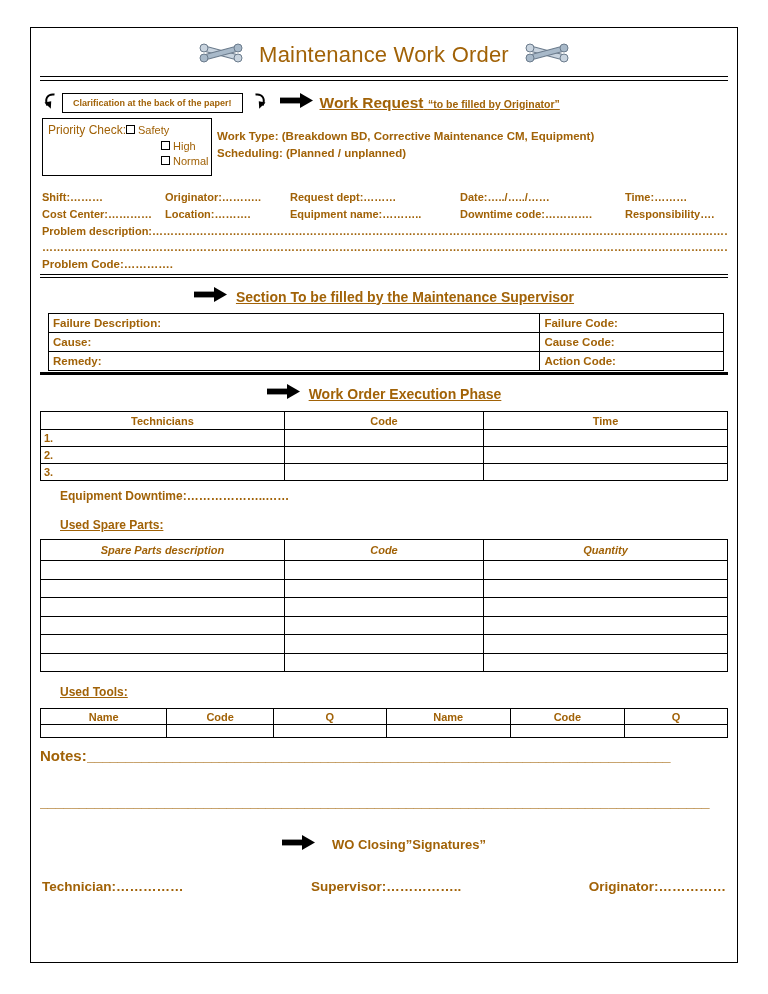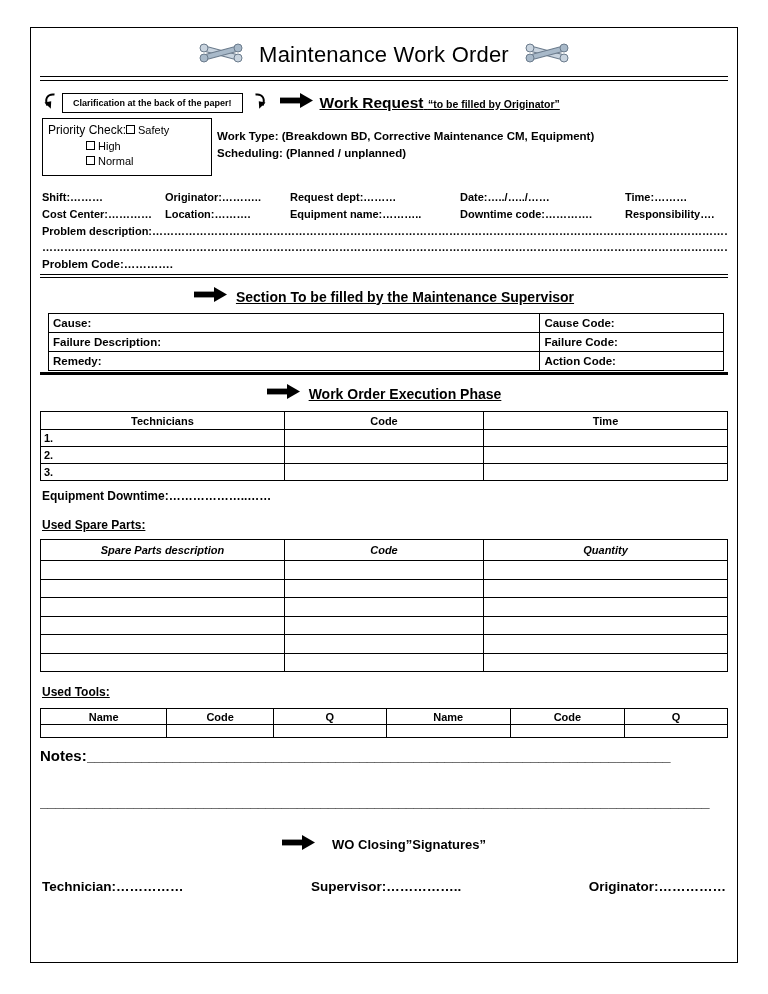--- a/index.html
+++ b/index.html
@@ -1,19 +1,19 @@
 <!DOCTYPE html>
 <html><head>
 <meta charset="utf-8">
 <style>
   * { margin:0; padding:0; box-sizing:border-box; }
   html,body { width:768px; background:#ffffff; }
   .page {
     width:768px; height:994px; position:relative; background:#fff;
-    font-family:"Liberation Sans","DejaVu Sans",sans-serif; color:#000000; overflow:hidden;
+    font-family:"Liberation Sans","DejaVu Sans",sans-serif; color:#a16207; overflow:hidden;
   }
   .frame {
     position:absolute; left:30px; top:27px; width:708px; height:936px;
     border:1.6px solid #000; padding:4px 9px 0;
   }
   
   .title-row { display:flex; justify-content:center; align-items:center; gap:14px; margin-top:9px; }
   .title { font-size:22px; font-weight:400; letter-spacing:.2px; }
   .double-rule { border-top:1.4px solid #000; border-bottom:1.4px solid #000; height:4.5px; margin-top:7px; }
   
@@ -24,21 +24,21 @@
   .wr-title-wrap { margin-left:7px; text-decoration:underline; white-space:nowrap; }
   .wr-title { font-size:15.5px; font-weight:bold; }
   .wr-sub { font-size:10.5px; font-weight:bold; }
   
   .priority-row { display:flex; margin-top:3px; margin-left:2px; }
   .priority-box { border:1.2px solid #000; width:170px; min-height:58px; padding:4px 5px 5px; }
   .p-line1 { display:flex; align-items:center; }
   .p-label { font-size:12px; font-weight:400; white-space:nowrap; }
   .checkbox { width:9px; height:9px; border:1.2px solid #000; display:inline-block; margin-right:3px; flex:0 0 auto; }
   .p-opt { font-size:11px; }
-  .p-sub { display:flex; align-items:center; margin-left:38px; margin-top:3px; }
+  .p-sub { display:flex; align-items:center; margin-left:113px; margin-top:3px; }
   .wt-block { margin-left:5px; padding-top:10px; font-weight:bold; font-size:11.5px; line-height:17px; white-space:nowrap; }
   
   .fields-row { display:grid; grid-template-columns:123px 125px 170px 165px 1fr; font-weight:bold; font-size:11px; line-height:17px; white-space:nowrap; margin-left:2px; }
   .fields-row.first { margin-top:13px; }
   .dotline { font-weight:bold; font-size:11px; line-height:16px; white-space:nowrap; overflow:hidden; margin-left:2px; }
   .prob-code { font-weight:bold; font-size:11.5px; margin-top:3px; margin-left:2px; }
   .double-rule.second { margin-top:4px; }
   
   .sec-header { display:flex; align-items:center; justify-content:center; gap:9px; margin-top:9px; }
   .sec-title { font-size:14px; font-weight:bold; text-decoration:underline; white-space:nowrap; }
@@ -46,21 +46,21 @@
   table { border-collapse:collapse; width:100%; table-layout:fixed; }
   th,td { border:1.2px solid #000; }
   .sup-table { width:calc(100% - 12px); margin-left:8px; margin-top:7px; }
   .sup-table td { font-weight:bold; font-size:11.5px; padding:2px 4px; height:19px; }
   .sup-left { width:72.8%; }
   .thick-rule { height:3px; background:#000; margin-top:1px; }
   .grid-table { margin-top:8px; }
   .grid-table th { font-size:11px; font-weight:bold; height:18px; padding:1px 2px;margin-left:30px; }
   .grid-table td { font-weight:bold; font-size:11px; height:17px; padding:1px 3px; }
   .c1 { width:35.5%; } .c2 { width:29%; }
-  .sub-label { font-weight:bold; font-size:12px; margin-top:8px; margin-left:2px; }
+  .sub-label { font-weight:bold; font-size:12px; margin-top:8px; margin-left:20px; }
   .underlined { text-decoration:underline; }
   .spare-gap { margin-top:15px; }
   .spare-table { margin-top:7px; }
   .spare-table th { height:21px; font-size:11px;font-style:italic; }
   .spare-table td { height:18.5px; }
   .tools-gap { margin-top:13px; }
   .tools-table { margin-top:9px; }
   .tools-table th { height:16px; }
   .tools-table td { height:13px; }
   .t1{width:18.4%;} .t2{width:15.5%;} .t3{width:16.4%;} .t4{width:18.1%;} .t5{width:16.6%;}
@@ -181,26 +181,26 @@
         <svg width="33" height="15" viewBox="0 0 33 15">
           <rect x="0" y="4.6" width="20" height="5.8" fill="#000"></rect>
           <polygon points="20,0 33,7.5 20,15" fill="#000"></polygon>
         </svg>
       </span>
       <span class="sec-title">Section To be filled by the Maintenance Supervisor</span>
     </div>
     <table class="sup-table">
       <tbody>
           <tr>
+        <td class="sup-left">Failure Description:</td>
+        <td>Failure Code:</td>
+      </tr>
+      <tr>
         <td class="sup-left">Cause:</td>
         <td>Cause Code:</td>
-      </tr>
-      <tr>
-        <td class="sup-left">Failure Description:</td>
-        <td>Failure Code:</td>
       </tr>
       <tr>
         <td class="sup-left">Remedy:</td>
         <td>Action Code:</td>
       </tr>
     </tbody>
       </table>
     <div class="thick-rule"></div>
 
     <div class="sec-header">

